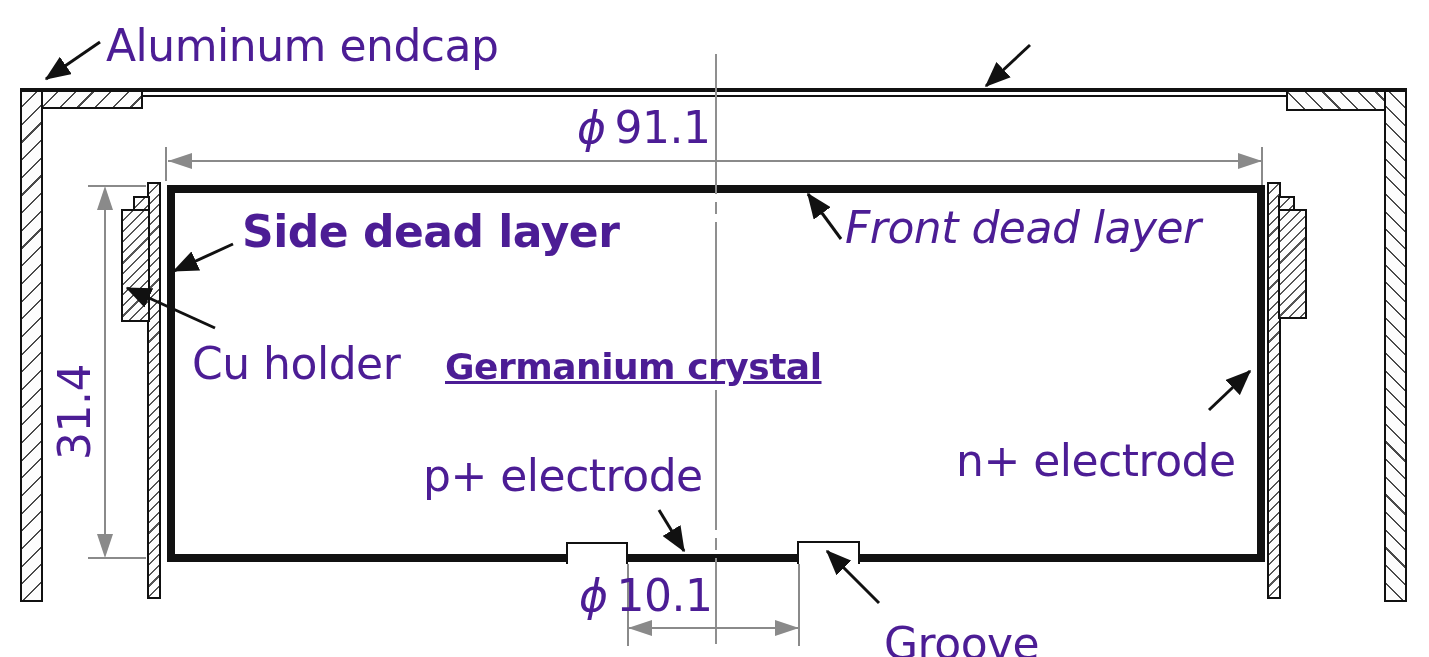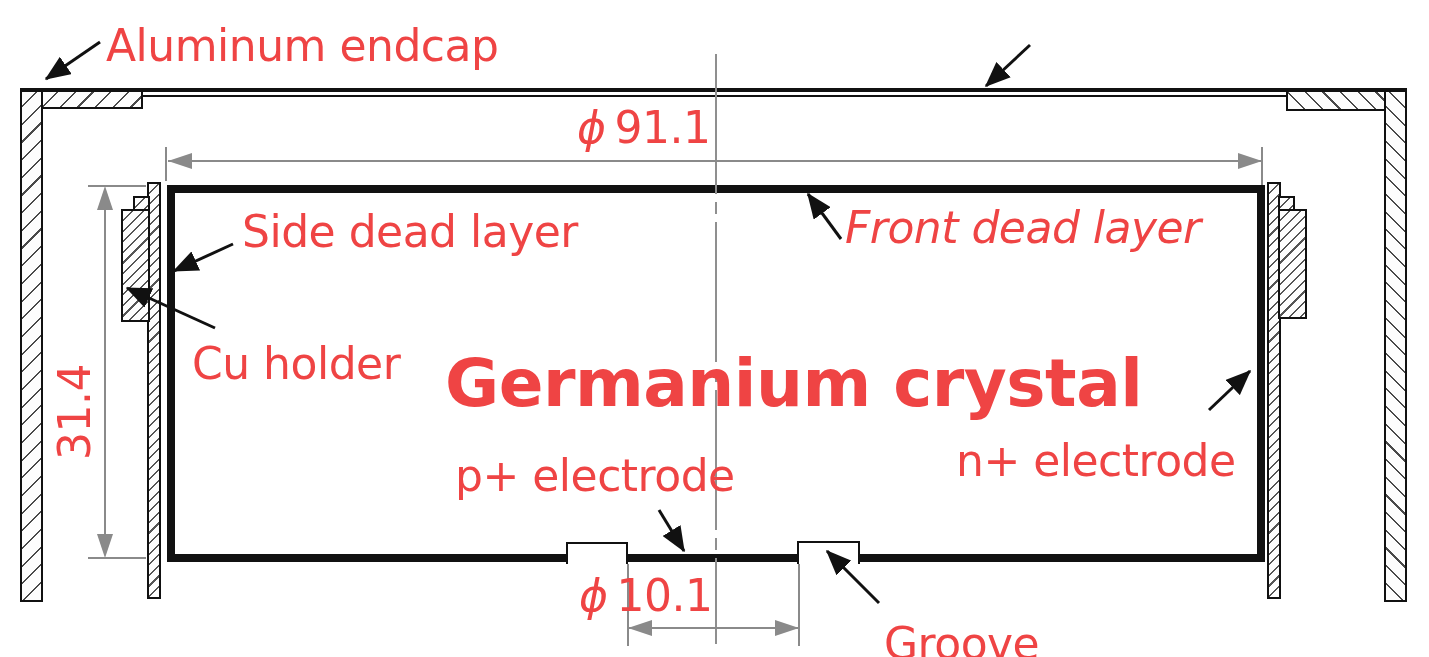--- a/index.html
+++ b/index.html
@@ -1,18 +1,18 @@
 <!DOCTYPE html>
 <html><head>
 <meta charset="utf-8">
 <style>
   html,body{margin:0;padding:0;background:#fff;}
   .canvas{
     position:relative;width:1429px;height:657px;background:#fff;overflow:hidden;
-    font-family:"DejaVu Sans","Liberation Sans",sans-serif;color:#ef4444;
+    font-family:"DejaVu Sans","Liberation Sans",sans-serif;color:#4c1d95;
   }
   .shape{position:absolute;box-sizing:border-box;}
   .solid{background:#111;}
   .hatch-l{
     background-color:#fdfdfd;border:2px solid #111;
     background-image:repeating-linear-gradient(135deg,transparent 0,transparent 11px,#4a4a4a 11px,#4a4a4a 12.5px);
   }
   .hatch-r{
     background-color:#fdfdfd;border:2px solid #111;
     background-image:repeating-linear-gradient(45deg,transparent 0,transparent 11px,#4a4a4a 11px,#4a4a4a 12.5px);
@@ -28,21 +28,21 @@
     background:#fff;border:2px solid #111;border-bottom:none;z-index:3;
   }
   .centerline{
     z-index:4;
     background-image:repeating-linear-gradient(180deg,#8f8f8f 0,#8f8f8f 140px,transparent 140px,transparent 148px,#8f8f8f 148px,#8f8f8f 160px,transparent 160px,transparent 168px);
   }
   .overlay{position:absolute;left:0;top:0;z-index:5;}
   .label{
     position:absolute;z-index:6;font-size:44px;line-height:1.08;letter-spacing:-0.5px;white-space:nowrap;
   }
-  .label.bold{font-weight:bold;font-size:66px;letter-spacing:-0.5px;}
+  .label.bold{font-weight:bold;font-size:36px;letter-spacing:-0.5px;text-decoration:underline;}
   .dim-text{text-align:left;}
   .phi{font-style:italic;margin-right:9px;}
   .rot{
     width:120px;height:44px;text-align:center;transform:rotate(-90deg);
   }
 </style>
 </head>
 <body>
 
 <div class="canvas">
@@ -104,26 +104,26 @@
     <g stroke="#8a8a8a" fill="#8a8a8a">
       <line x1="628" y1="564" x2="628" y2="646" stroke-width="2"></line>
       <line x1="799" y1="564" x2="799" y2="646" stroke-width="2"></line>
       <line x1="628" y1="628" x2="799" y2="628" stroke-width="2"></line>
       <polygon points="628,628 652,620 652,636" stroke="none"></polygon>
       <polygon points="799,628 775,620 775,636" stroke="none"></polygon>
     </g>
   </svg>
 
   <div class="label" style="left:106px;top:22px;">Aluminum endcap</div>
-  <div class="label" style="left:242px;top:208px;">Side dead layer</div>
+  <div class="label" style="left:242px;top:208px;font-weight:bold;">Side dead layer</div>
   <div class="label" style="left:845px;top:204px;font-style:italic;">Front dead layer</div>
   <div class="label" style="left:192px;top:340px;">Cu holder</div>
   <div class="label bold" style="left:445px;top:348px;">Germanium crystal</div>
   <div class="label" style="left:956px;top:407px;margin-top:30px;">n+ electrode</div>
-  <div class="label" style="left:423px;top:452px;margin-left:32px;">p+ electrode</div>
+  <div class="label" style="left:423px;top:452px;">p+ electrode</div>
   <div class="label" style="left:884px;top:620px;">Groove</div>
 
   <div class="label dim-text" style="left:577px;top:104px;width:272px;">
     <span class="phi">ϕ</span><span>91.1</span>
   </div>
   <div class="label dim-text" style="left:579px;top:572px;width:272px;">
     <span class="phi">ϕ</span><span>10.1</span>
   </div>
   <div class="label rot" style="left:13px;top:390px;">31.4</div>
 

